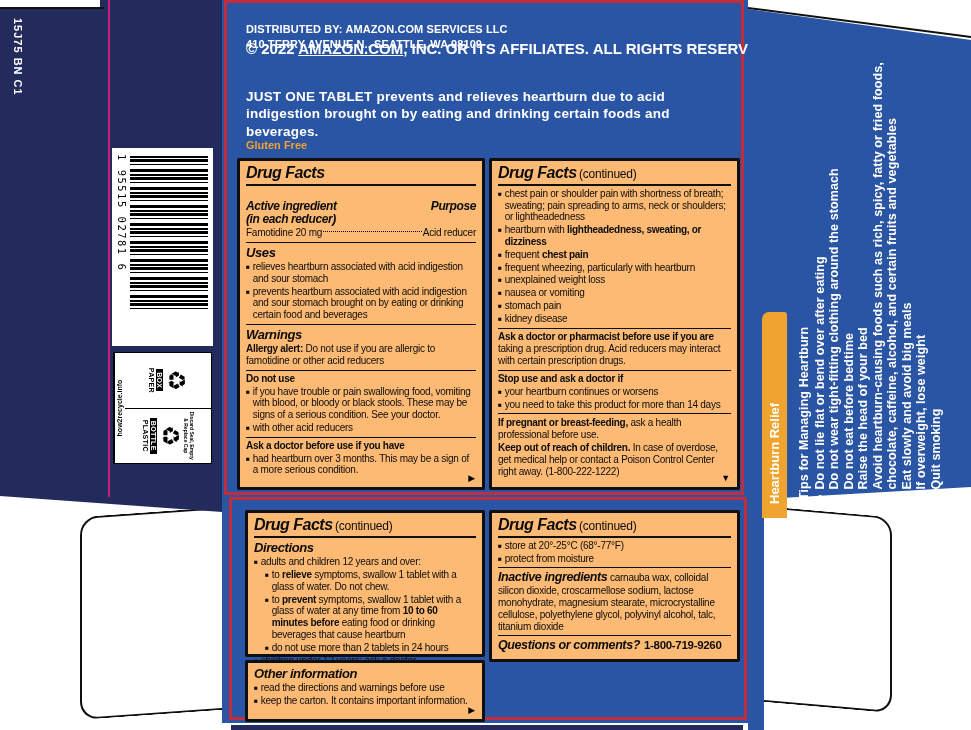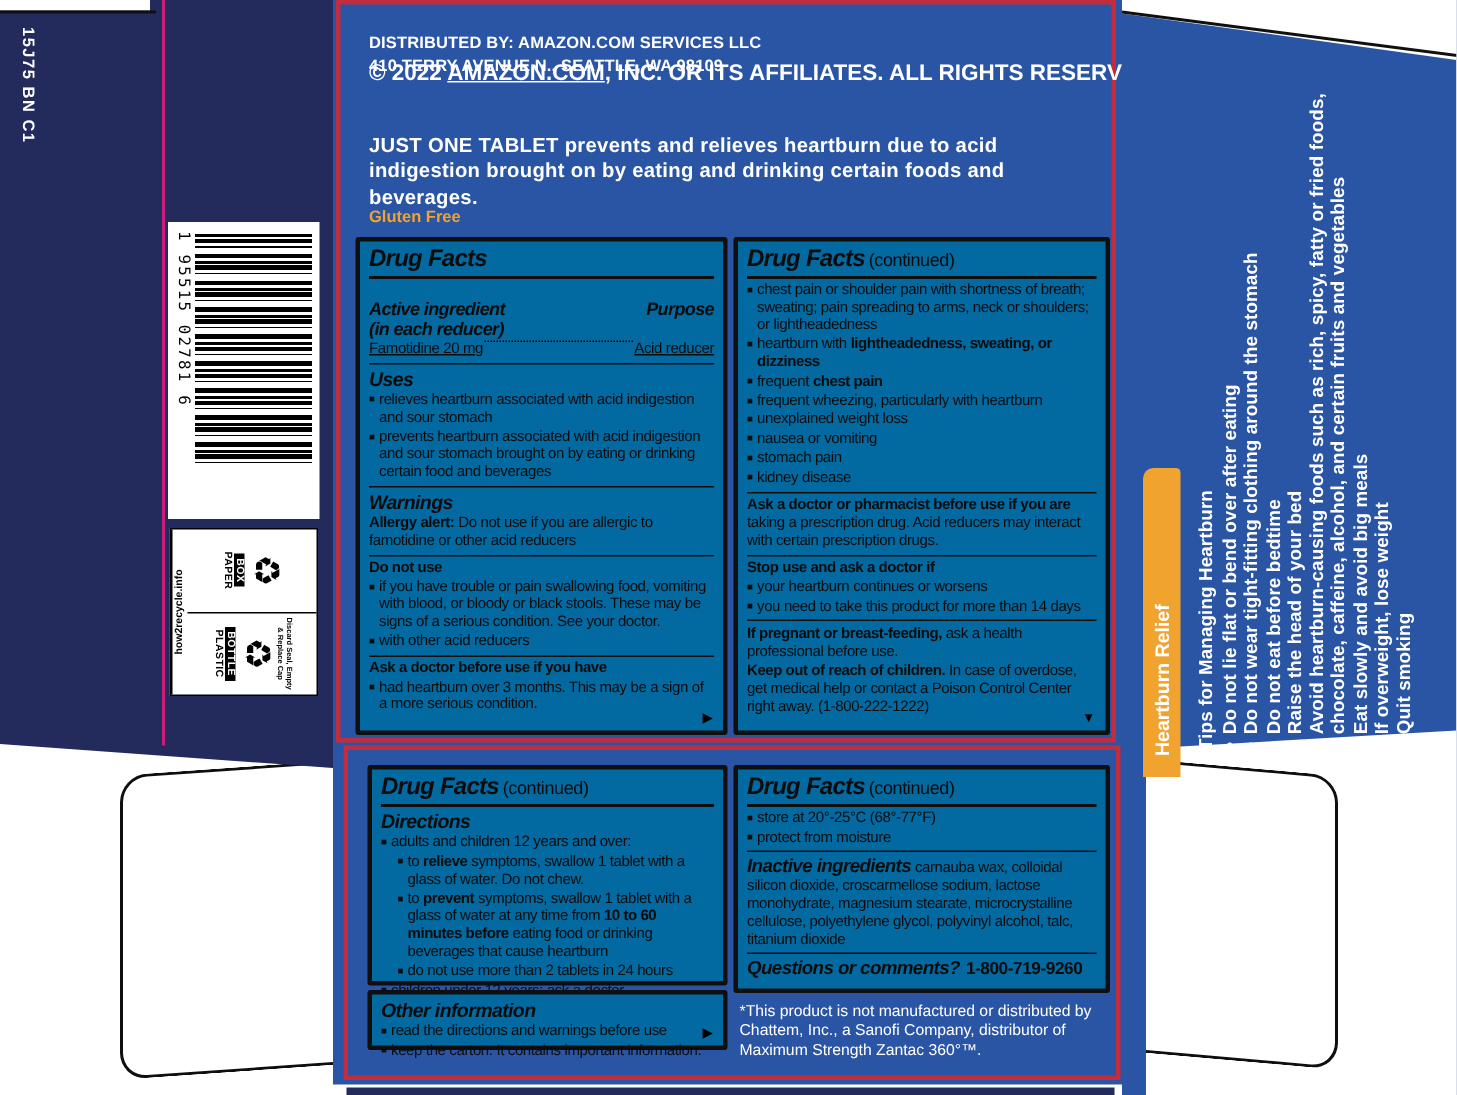--- a/index.html
+++ b/index.html
@@ -36,30 +36,30 @@
   .red-frame-top{position:absolute;left:224px;top:0;width:514px;height:489px;border:3px solid #c22d3d;}
   .red-frame-bot{position:absolute;left:229px;top:497px;width:512px;height:217px;border:3px solid #c22d3d;}
   .navy-strip-bot{position:absolute;left:231px;top:725px;width:512px;height:5px;background:#232a5c;}
   .hdr{position:absolute;color:#fff;}
   .dist{left:246px;top:22px;font-weight:bold;font-size:11px;line-height:1.35;letter-spacing:.1px;}
   .copyr{left:246px;top:40px;font-weight:bold;font-size:15px;}
   .copyr u{text-decoration:underline;}
   .claim{left:246px;top:88px;width:492px;font-weight:bold;font-size:13.5px;line-height:1.28;letter-spacing:.2px;}
   .gluten{left:246px;top:139px;color:#f0a32e;font-weight:bold;font-size:11px;}
   
-  .dfbox{position:absolute;background:#0369a1;border:3px solid #0f0f0f;border-radius:2px;
+  .dfbox{position:absolute;background:#fdba74;border:3px solid #0f0f0f;border-radius:2px;
          padding:3px 6px 4px;font-size:10px;line-height:1.18;letter-spacing:-.25px;color:#0c0c0c;
          box-sizing:border-box;}
   .df-title{border-bottom:2px solid #0f0f0f;padding-bottom:1px;margin-bottom:2px;}
   .dft{font-style:italic;font-weight:bold;font-size:16px;letter-spacing:-.5px;}
   .cont{font-size:12px;}
   .df-h1{font-style:italic;font-weight:bold;font-size:13px;letter-spacing:-.4px;margin-bottom:1px;}
   .df-h2{font-style:italic;font-weight:bold;font-size:12px;line-height:1.08;letter-spacing:-.4px;}
   .act-row{display:flex;justify-content:space-between;align-items:flex-start;margin-top:14px;}
-  .ing-row{display:flex;align-items:flex-start;margin:1px 0 2px;text-decoration:underline;}
+  .ing-row{display:flex;align-items:center;margin:1px 0 2px;}
   .leader{flex:1;border-bottom:1.4px dotted #000;margin:0 1px 2px;}
   .b{display:flex;margin:1px 0;}
   .b::before{content:"■";font-size:6.5px;margin:2px 3px 0 0;flex:0 0 auto;}
   .b.sub{margin-left:11px;}
   .sect{border-top:1.6px solid #0f0f0f;margin-top:3px;padding-top:2px;}
   .txt{margin:1px 0;}
   .bld{font-weight:bold;letter-spacing:-.3px;}
   .arr{position:absolute;right:7px;bottom:3px;font-size:9px;color:#000;}
   .h-inline{font-style:italic;font-weight:bold;font-size:12.5px;letter-spacing:-.4px;}
   .q-row{display:flex;align-items:baseline;gap:4px;}
@@ -243,21 +243,21 @@
         <span><span>to </span><span class="bld">prevent</span><span> symptoms, swallow 1 tablet with a glass of water at any time from </span><span class="bld">10 to 60 minutes before</span><span> eating food or drinking beverages that cause heartburn</span></span>
       </div>
     <div class="b sub">
         <span>do not use more than 2 tablets in 24 hours</span>
       </div>
     <div class="b">
         <span>children under 12 years: ask a doctor</span>
       </div>
   </div>
 
-  <div class="dfbox" style="left:245px;top:660px;width:240px;height:40px">
+  <div class="dfbox" style="left:245px;top:660px;width:240px;height:62px">
     <div class="df-h1">Other information</div>
     <div class="b">
         <span>read the directions and warnings before use</span>
       </div>
     <div class="b">
         <span>keep the carton. It contains important information.</span>
       </div>
     <span class="arr">▶</span>
   </div>
 
@@ -271,21 +271,20 @@
       </div>
     <div class="sect">
       <span class="h-inline">Inactive ingredients</span><span> carnauba wax, colloidal silicon dioxide, croscarmellose sodium, lactose monohydrate, magnesium stearate, microcrystalline cellulose, polyethylene glycol, polyvinyl alcohol, talc, titanium dioxide</span>
     </div>
     <div class="sect q-row">
       <span class="h-inline">Questions or comments?</span>
       <span class="phone">1-800-719-9260</span>
     </div>
   </div>
 
-  <div class="disclaimer">*This product is not manufactured or distributed by Chattem, Inc., a Sanofi Company, distributor of Maximum Strength Zantac 360°™.</div>
 
   <div class="right-blue"></div>
   <div class="edge-line-tr"></div>
   <div class="ribbon"></div>
   <div class="ribbon-txt">Heartburn Relief</div>
   <div class="tips">
     <div class="tips-title">Tips for Managing Heartburn</div>
     <div class="tb">
         <span>Do not lie flat or bend over after eating</span>
       </div>

